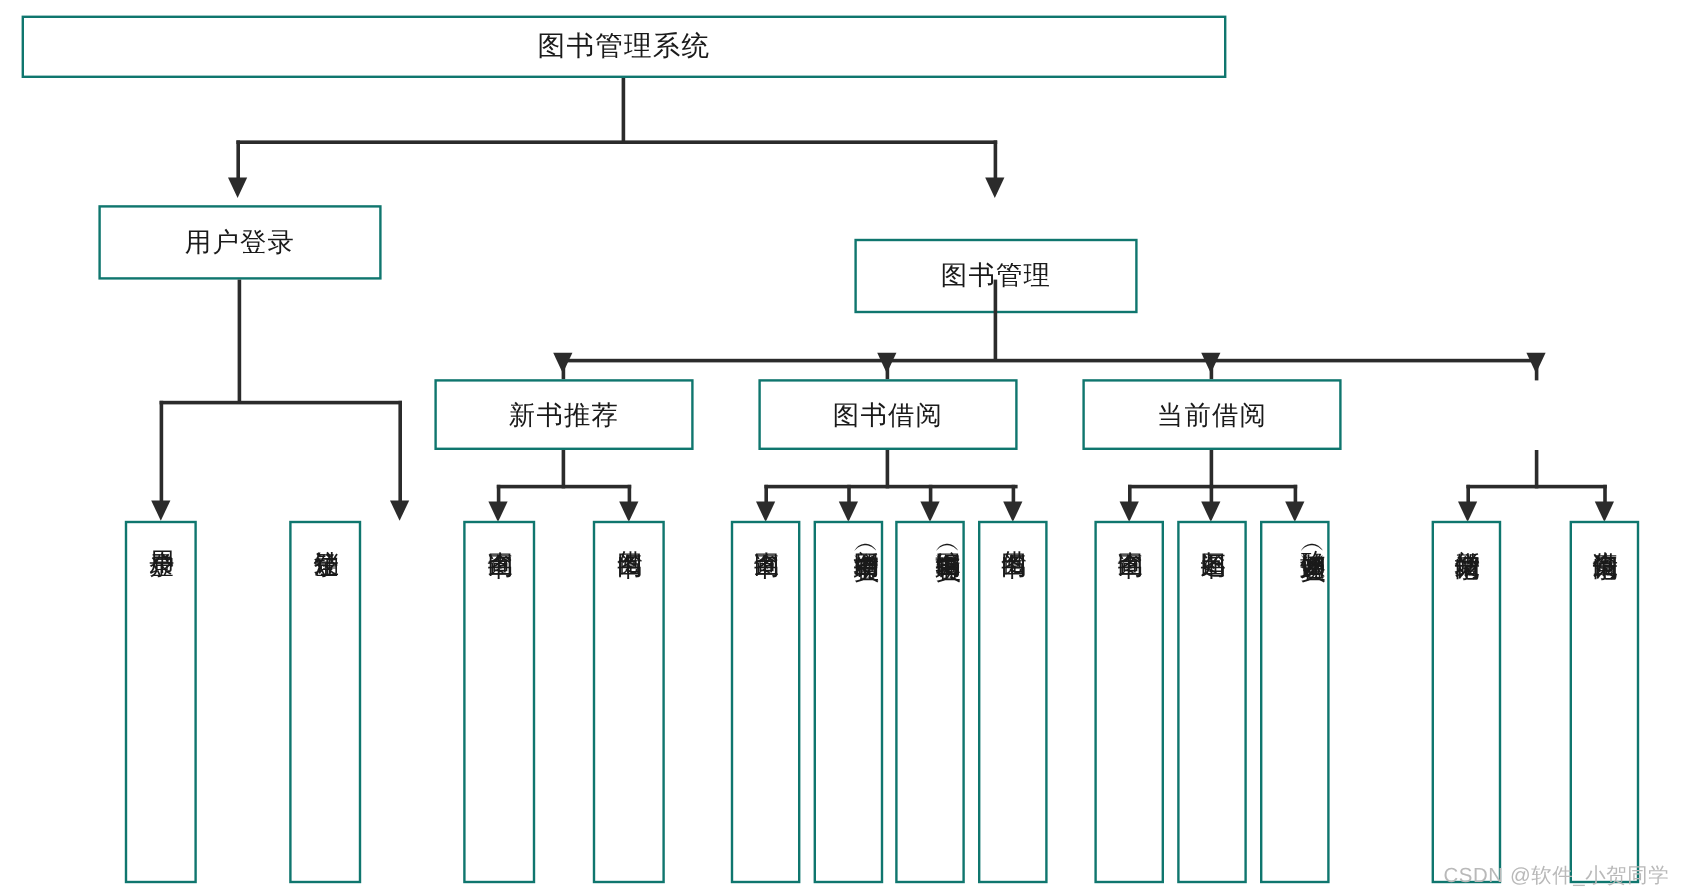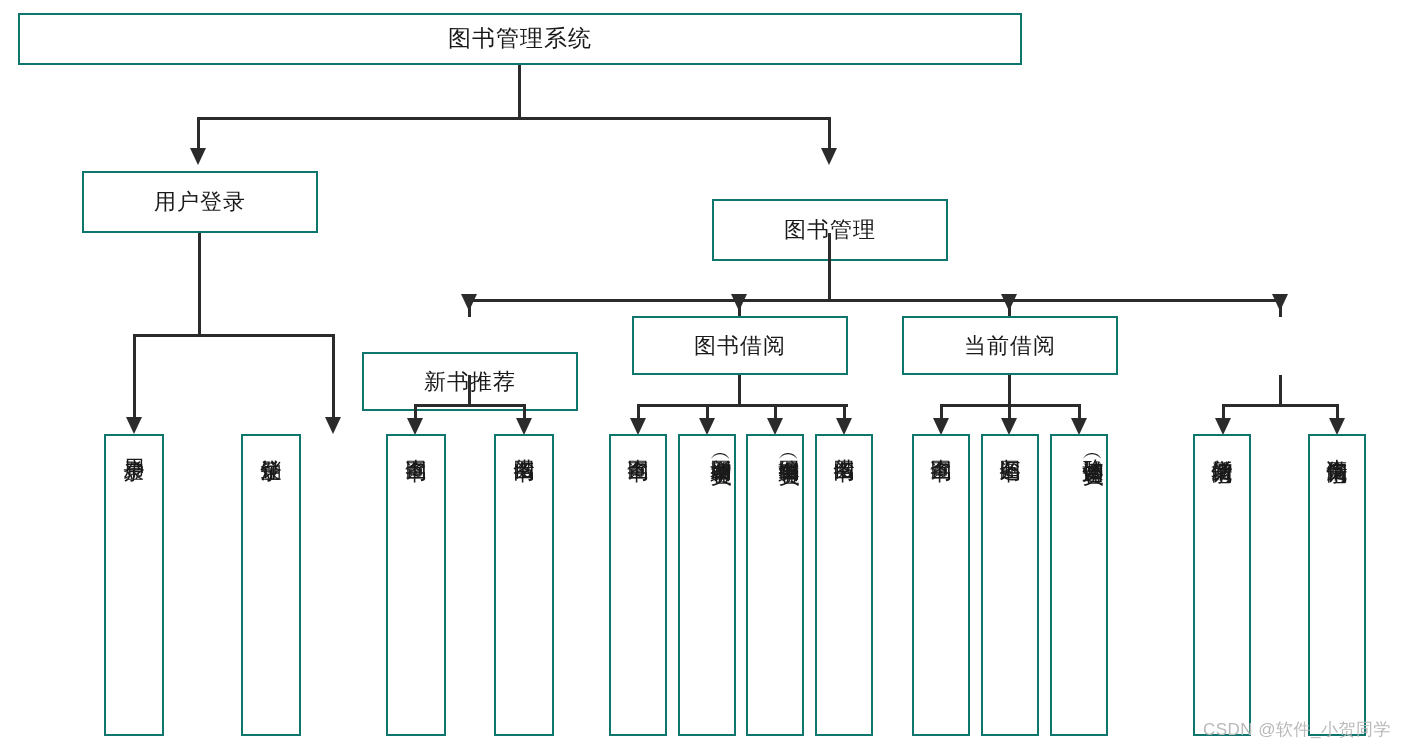--- a/index.html
+++ b/index.html
@@ -115,21 +115,21 @@
   <div class="ln h" style="left:468px; top:299px; width:814px; height:3px;"></div>
   <div class="ln v" style="left:468px; top:299px; width:3px; height:18px;"></div>
   <div class="arrow" style="left:461px; top:294px;"></div>
   <div class="ln v" style="left:738px; top:299px; width:3px; height:18px;"></div>
   <div class="arrow" style="left:731px; top:294px;"></div>
   <div class="ln v" style="left:1008px; top:299px; width:3px; height:18px;"></div>
   <div class="arrow" style="left:1001px; top:294px;"></div>
   <div class="ln v" style="left:1279px; top:299px; width:3px; height:18px;"></div>
   <div class="arrow" style="left:1272px; top:294px;"></div>
 
-  <div class="node horiz" style="left:362px; top:316px; width:216px; height:59px;margin-top:36px;">
+  <div class="node horiz" style="left:362px; top:316px; width:216px; height:59px;">
     <span>新书推荐</span>
   </div>
   <div class="node horiz" style="left:902px; top:316px; width:216px; height:59px;">
     <span>当前借阅</span>
   </div>
   <div class="node horiz" style="left:632px; top:316px; width:216px; height:59px;">
     <span>图书借阅</span>
   </div>
 
   <div class="ln v" style="left:468px; top:375px; width:3px; height:32px;"></div>

